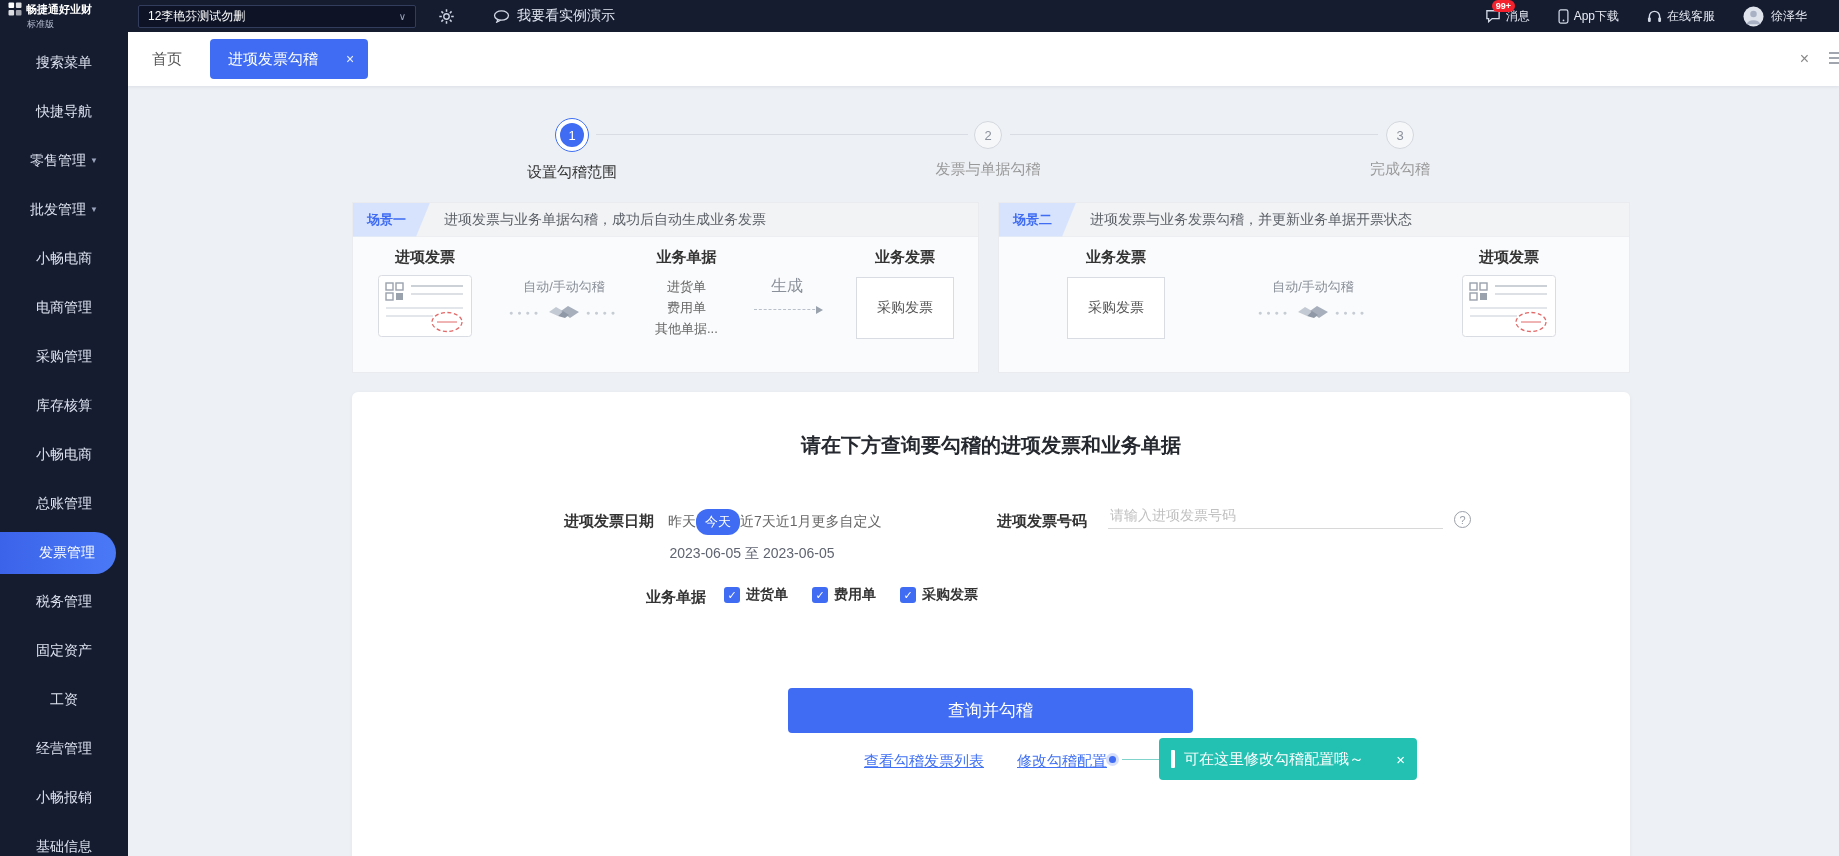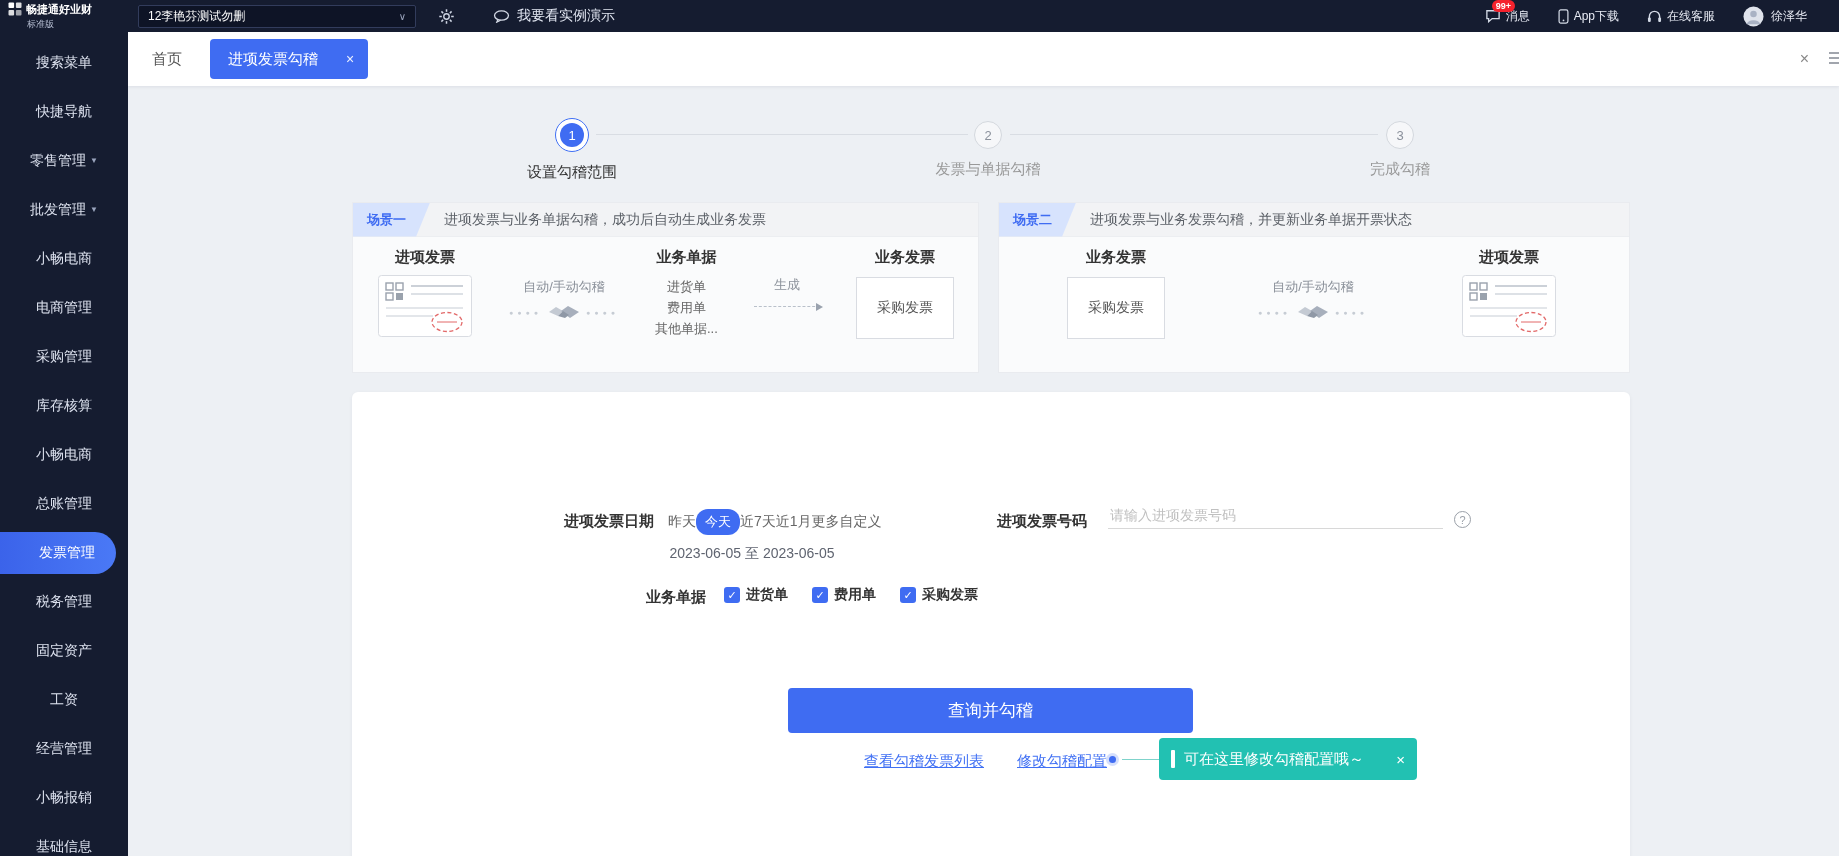--- a/index.html
+++ b/index.html
@@ -56,21 +56,21 @@
   .scene-head { height:34px; background:#f2f3f5; border-bottom:1px solid #eceef1; display:flex; align-items:center; font-size:14px; color:#5a5f66; }
   .scene-badge { background:#d7e3fd; color:#3f6cf2; font-size:13px; font-weight:bold; padding:8px 24px 8px 14px; clip-path:polygon(0 0,100% 0,82% 100%,0 100%); margin-right:14px; }
   .scene-body { display:flex; justify-content:space-between; padding:11px 24px 0 24px; }
   .scene2 .scene-body { padding:11px 72px 0 68px; }
   .col { text-align:center; }
   .col-title { font-size:15px; font-weight:bold; color:#333; }
   .conn { text-align:center; padding-top:30px; font-size:13px; color:#8a9099; }
   .dots-row { display:flex; align-items:center; justify-content:center; gap:5px; margin-top:8px; }
   .dots { color:#c6ccd4; font-size:7px; letter-spacing:4px; }
   .doc-list { margin-top:9px; font-size:13px; color:#666; line-height:21px; }
-  .gen { padding-top:28px; font-size:13px; color:#8a9099; text-align:center; }
+  .gen { padding-top:28px; font-size:16px; color:#8a9099; text-align:center; }
   .gen-arrow { margin:12px auto 0; width:66px; border-top:1px dashed #b9c0ca; position:relative; }
   .gen-arrow::after { content:""; position:absolute; right:-3px; top:-4.5px; border-left:7px solid #9aa2ae; border-top:4px solid transparent; border-bottom:4px solid transparent; }
   .inv-box { margin:10px auto 0; width:98px; height:62px; background:#fff; border:1px solid #d9dce2; display:flex; align-items:center; justify-content:center; font-size:14px; color:#555; }
   .invoice-svg { margin-top:7px; }
 
   
   .panel { position:absolute; left:224px; top:306px; width:1278px; height:520px; background:#fff; border-radius:6px; box-shadow:0 1px 4px rgba(25,35,60,.05); }
   .panel-title { padding-top:40px; text-align:center; font-size:20px; font-weight:bold; color:#25282e; }
   .abs { position:absolute; }
   .flabel { font-size:15px; font-weight:bold; color:#333; }
@@ -356,20 +356,21 @@
             <line x1="9" y1="34" x2="86" y2="34" stroke="#e3e6ea" stroke-width="2"></line>
             <line x1="9" y1="42" x2="56" y2="42" stroke="#e3e6ea" stroke-width="2"></line>
             <ellipse cx="70" cy="48" rx="15" ry="9.5" fill="none" stroke="#e26868" stroke-width="1.3" stroke-dasharray="4 2.5"></ellipse>
             <line x1="60" y1="48" x2="80" y2="48" stroke="#e26868"></line>
           </svg>
         </div>
       </div>
     </div>
 
     <div class="panel">
+      <div class="panel-title">请在下方查询要勾稽的进项发票和业务单据</div>
 
       <div class="abs flabel" style="left:182px; top:120px; width:120px; text-align:right;">进项发票日期</div>
 
       <div class="abs pills">
         <span class="pill">昨天</span>
         <span class="pill-active">今天</span>
         <span class="pill">近7天</span>
         <span class="pill">近1月</span>
         <span class="pill">更多</span>
         <span class="pill">自定义</span>

